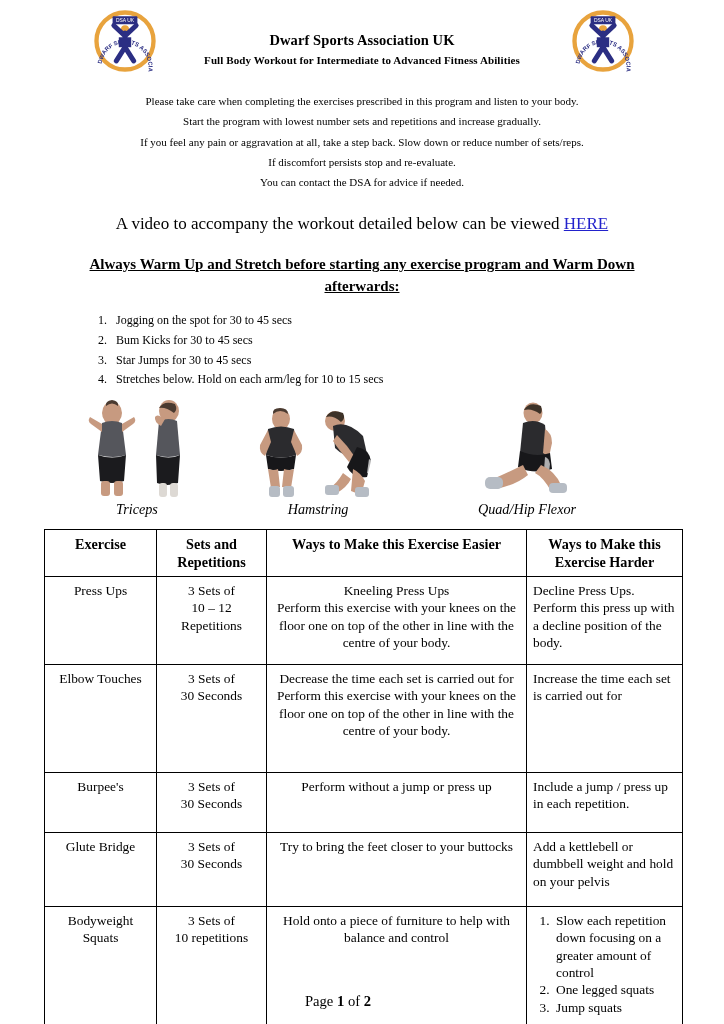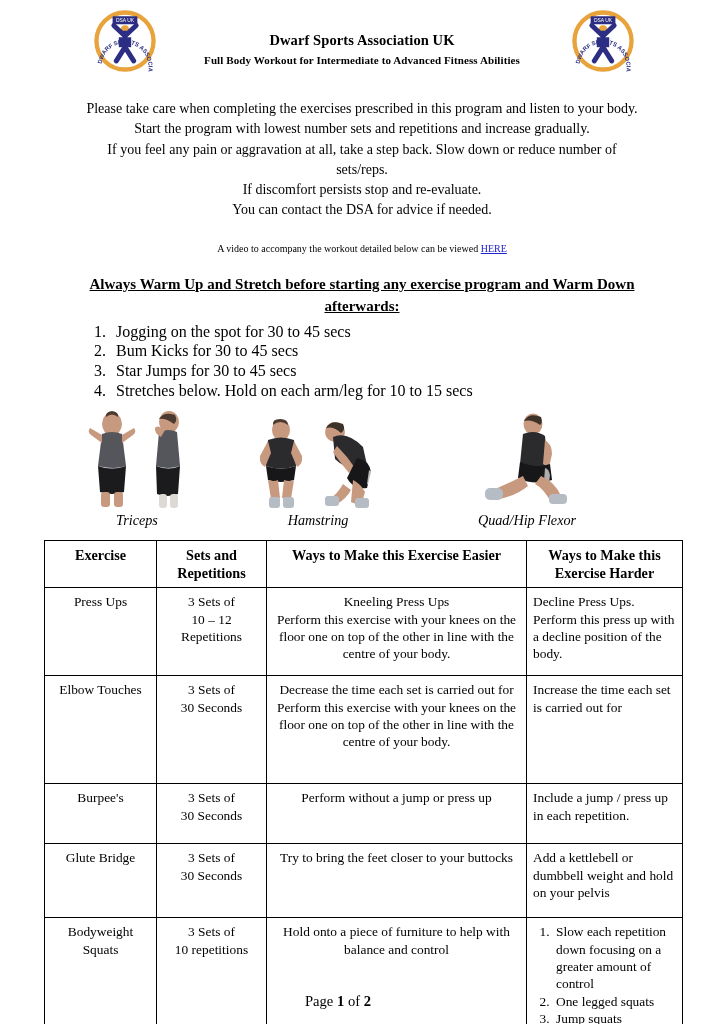--- a/index.html
+++ b/index.html
@@ -48,54 +48,54 @@
     width: 62px;
     height: 62px;
   }
   .logo.left { left: 52px; }
   .logo.right { right: 48px; }
   .logo svg { display: block; width: 62px; height: 62px; }
 
   
   .intro {
     text-align: center;
-    font-size: 14px;
+    font-size: 11px;
     line-height: 20.3px;
-    margin-top: 17px;
+    margin-top: 9px;
   }
   .intro div { white-space: nowrap; }
   .intro div.wrapline { white-space: normal; }
 
   
   .video-line {
     text-align: center;
-    font-size: 10px;
+    font-size: 17px;
     margin-top: 22px;
   }
   .video-line a {
     color: #2222cc;
     text-decoration: underline;
   }
 
   
   .warm-heading {
     text-align: center;
     font-size: 15px;
     font-weight: bold;
     text-decoration: underline;
     line-height: 22px;
     margin-top: 19px;
     padding: 0 14px;
   }
 
   
   ol.warm-list {
-    margin: 6px 0 0 0;
+    margin: 14px 0 0 0;
     padding-left: 68px;
-    font-size: 16px;
+    font-size: 12px;
     line-height: 18.6px;
   }
   ol.warm-list li {
     padding-left: 6px;
     margin-bottom: 1px;
   }
 
   
   .photos {
     position: relative;

